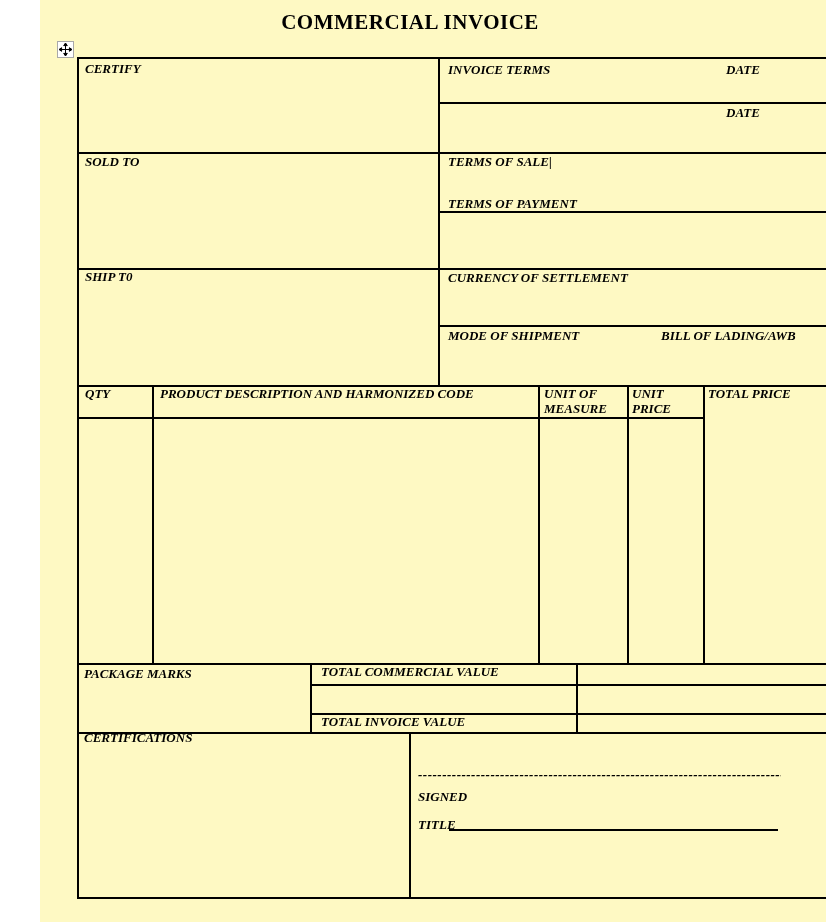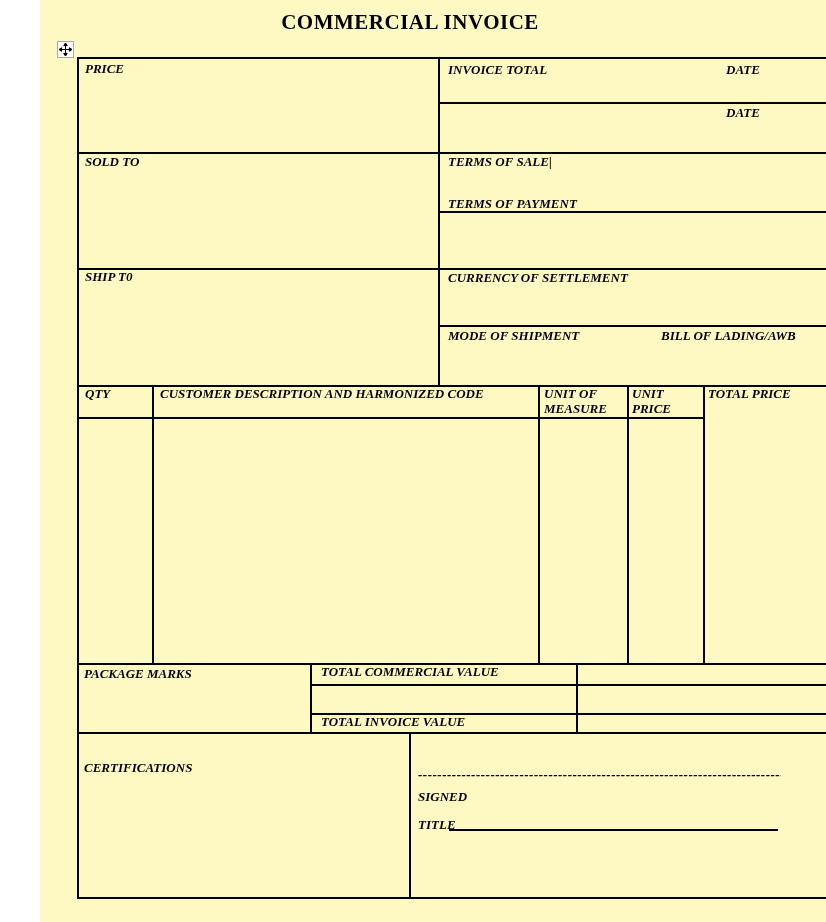--- a/index.html
+++ b/index.html
@@ -100,43 +100,43 @@
   <div class="fill" style="left:500px;top:419px;width:85px;height:242px"></div>
   <div class="fill" style="left:589px;top:419px;width:72px;height:242px"></div>
   <div class="fill" style="left:665px;top:419px;width:126px;height:242px"></div>
   <div class="fill" style="left:39px;top:682px;width:229px;height:48px"></div>
   <div class="fill" style="left:538px;top:665px;width:253px;height:17px"></div>
   <div class="fill" style="left:538px;top:686px;width:253px;height:25px"></div>
   <div class="fill" style="left:538px;top:715px;width:253px;height:15px"></div>
   <div class="fill" style="left:39px;top:752px;width:328px;height:145px"></div>
   <div class="fill" style="left:378px;top:785px;width:360px;height:20px"></div>
 
-  <div class="lbl" style="left:45px;top:61px">PRICE</div>
-  <div class="lbl" style="left:408px;top:62px">INVOICE TOTAL</div>
+  <div class="lbl" style="left:45px;top:61px">CERTIFY</div>
+  <div class="lbl" style="left:408px;top:62px">INVOICE TERMS</div>
   <div class="lbl" style="left:686px;top:62px">DATE</div>
   <div class="lbl" style="left:686px;top:105px">DATE</div>
   <div class="lbl" style="left:45px;top:154px">SOLD TO</div>
   <div class="lbl" style="left:408px;top:154px">TERMS OF SALE|</div>
   <div class="lbl" style="left:408px;top:196px">TERMS OF PAYMENT</div>
   <div class="lbl" style="left:45px;top:269px">SHIP T0</div>
   <div class="lbl" style="left:408px;top:270px">CURRENCY OF SETTLEMENT</div>
   <div class="lbl" style="left:408px;top:328px">MODE OF SHIPMENT</div>
   <div class="lbl" style="left:621px;top:328px">BILL OF LADING/AWB</div>
 
   <div class="lbl" style="left:45px;top:386px">QTY</div>
-  <div class="lbl" style="left:120px;top:386px">CUSTOMER DESCRIPTION AND HARMONIZED CODE</div>
+  <div class="lbl" style="left:120px;top:386px">PRODUCT DESCRIPTION AND HARMONIZED CODE</div>
   <div class="lbl wrap" style="left:504px;top:386px;width:82px">UNIT OF MEASURE</div>
   <div class="lbl wrap" style="left:592px;top:386px;width:58px">UNIT PRICE</div>
   <div class="lbl" style="left:668px;top:386px">TOTAL PRICE</div>
 
   <div class="lbl" style="left:44px;top:666px">PACKAGE MARKS</div>
   <div class="lbl" style="left:281px;top:664px">TOTAL COMMERCIAL VALUE</div>
   <div class="lbl" style="left:281px;top:714px">TOTAL INVOICE VALUE</div>
 
-  <div class="lbl" style="left:44px;top:760px">CERTIFICATIONS</div>
+  <div class="lbl" style="left:44px;top:730px">CERTIFICATIONS</div>
   <div class="sep">------------------------------------------------------------------------------------------</div>
   <div class="lbl" style="left:378px;top:789px">SIGNED</div>
   <div class="lbl" style="left:378px;top:817px">TITLE</div>
   <div class="title-underline"></div>
 
   <div class="resize-handle"></div>
 
 </div>
 
 </body></html>

